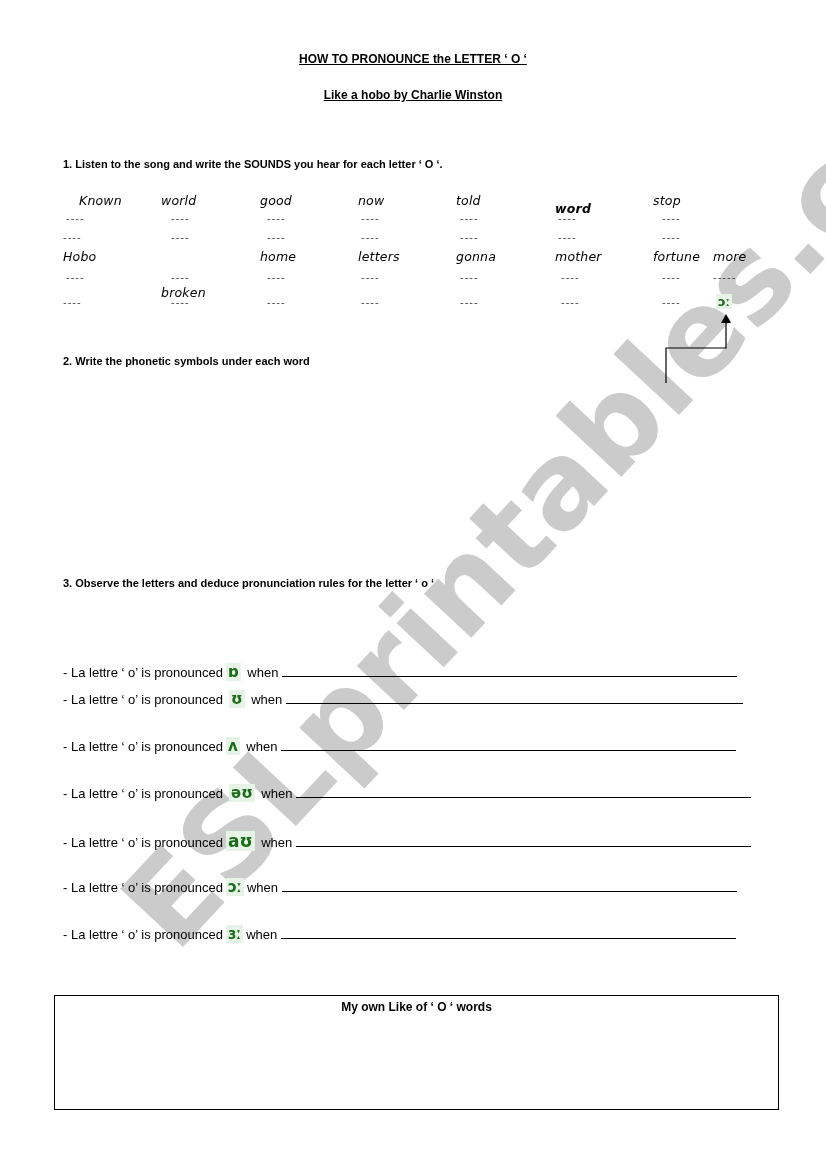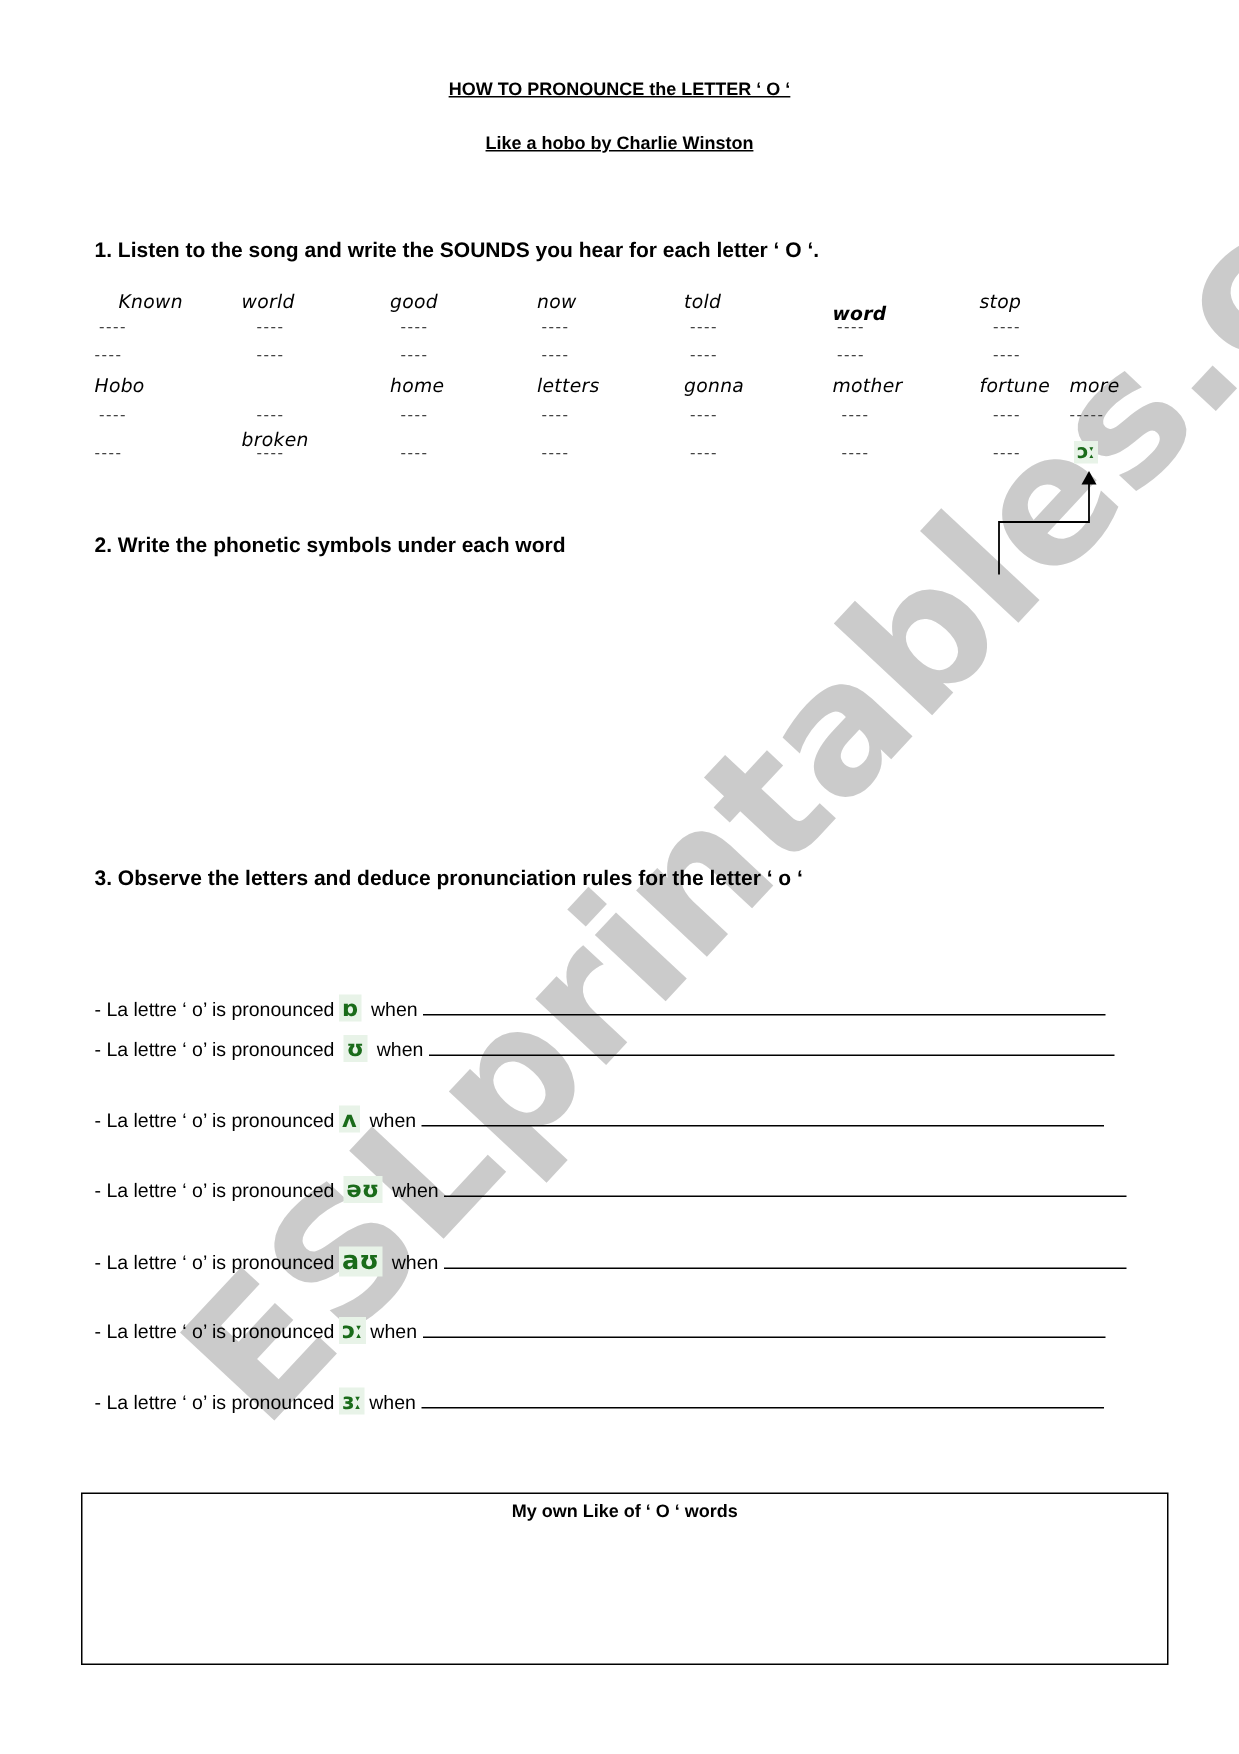--- a/index.html
+++ b/index.html
@@ -1,20 +1,20 @@
 <!DOCTYPE html>
 <html><head>
 <meta charset="utf-8">
 <style>
   html, body { margin: 0; padding: 0; background: #ffffff; }
   body { width: 826px; height: 1169px; position: relative; overflow: hidden;
          font-family: "Liberation Sans", sans-serif; color: #000; }
   .abs { position: absolute; }
   .title { font-size: 12px; font-weight: bold; text-decoration: underline; text-align: center; width: 826px; left: 0; }
-  .q { font-size: 14px; font-weight: bold; left: 63px; }
+  .q { font-size: 11px; font-weight: bold; left: 63px; }
   .word { font-size: 12.5px; font-style: italic; font-family: "DejaVu Sans", sans-serif; font-weight: normal; letter-spacing: 0.2px; }
   .dash { font-size: 11px; color: #444; letter-spacing: 1px; }
   .ipa { color: #1a6b1a; font-weight: bold; background: #e8f3e8; padding: 0 2px; font-family: "DejaVu Sans", sans-serif; }
   table.ph { position: absolute; left: 66px; top: 388px; border-collapse: collapse; width: 707px; }
   table.ph td { border: 1px solid #000; text-align: center; vertical-align: middle; font-size: 12px; }
   table.ph tr.r1 td { height: 85px; }
   table.ph tr.r2 td { height: 55px; }
   td.lab { width: 202px; font-weight: bold; font-size: 12.5px; }
   td.sym { font-size: 14px; }
   td.fr { font-weight: bold; font-size: 12px; line-height: 17px; }

